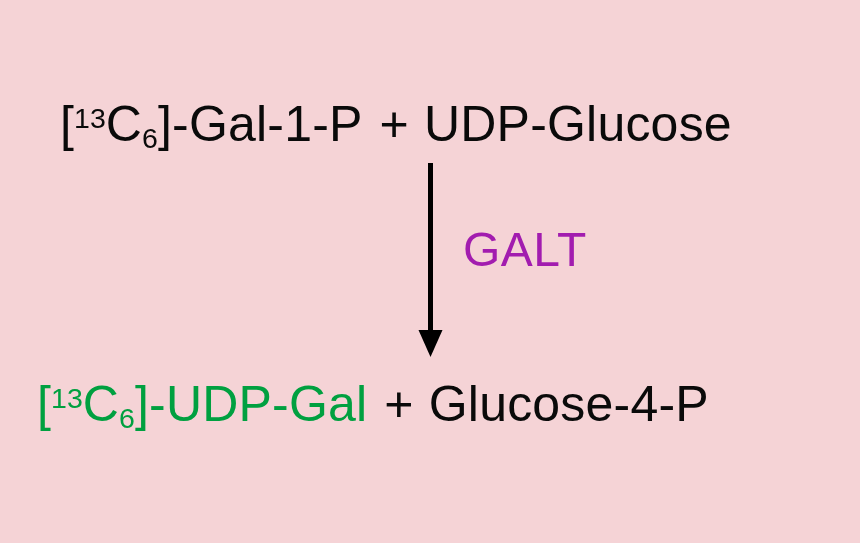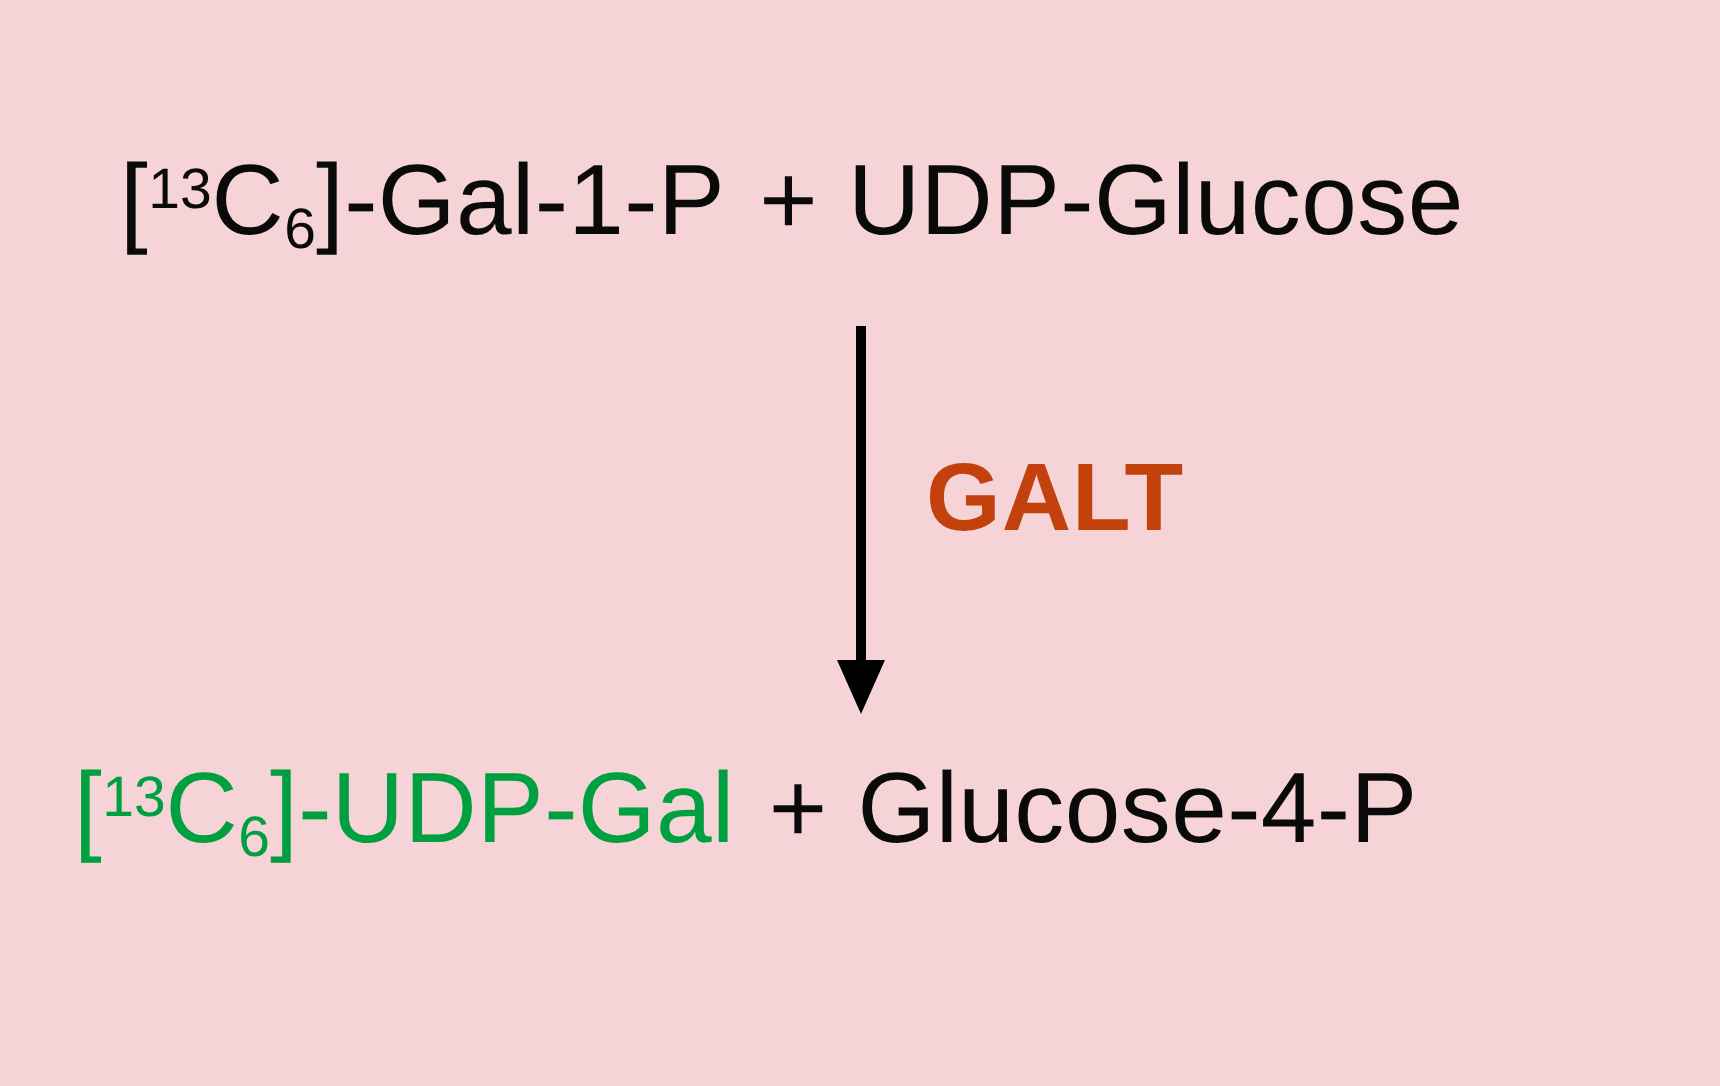--- a/index.html
+++ b/index.html
@@ -28,21 +28,21 @@
     position: absolute;
     white-space: nowrap;
     font-size: 50px;
     line-height: 1;
     letter-spacing: 0.2px;
     color: #0a0a0a;
   }
 
   #row-substrates {
     left: 60px;
-    top: 75px;
+    top: 99px;
   }
 
   #row-products {
     left: 37px;
     top: 379px;
   }
 
   .species {
     display: inline;
   }
@@ -86,24 +86,24 @@
     height: 198px;
     overflow: visible;
   }
 
   
   #enzyme-label {
     position: absolute;
     left: 463px;
     top: 226px;
     font-size: 48px;
-    font-weight: bold;
+    font-weight: normal;
     line-height: 1;
     letter-spacing: 0.5px;
-    color: #c2410c;
+    color: #a21caf;
     white-space: nowrap;
   }
 </style>
 </head>
 <body>
 
 <div id="scheme">
 
   <div class="eq-row" id="row-substrates">
     <span class="species black"><span>[</span><span class="sup">13</span><span>C</span><span class="sub">6</span><span>]</span><span>-Gal-1-P</span></span><span class="plus">+</span><span class="species black">UDP-Glucose</span>

